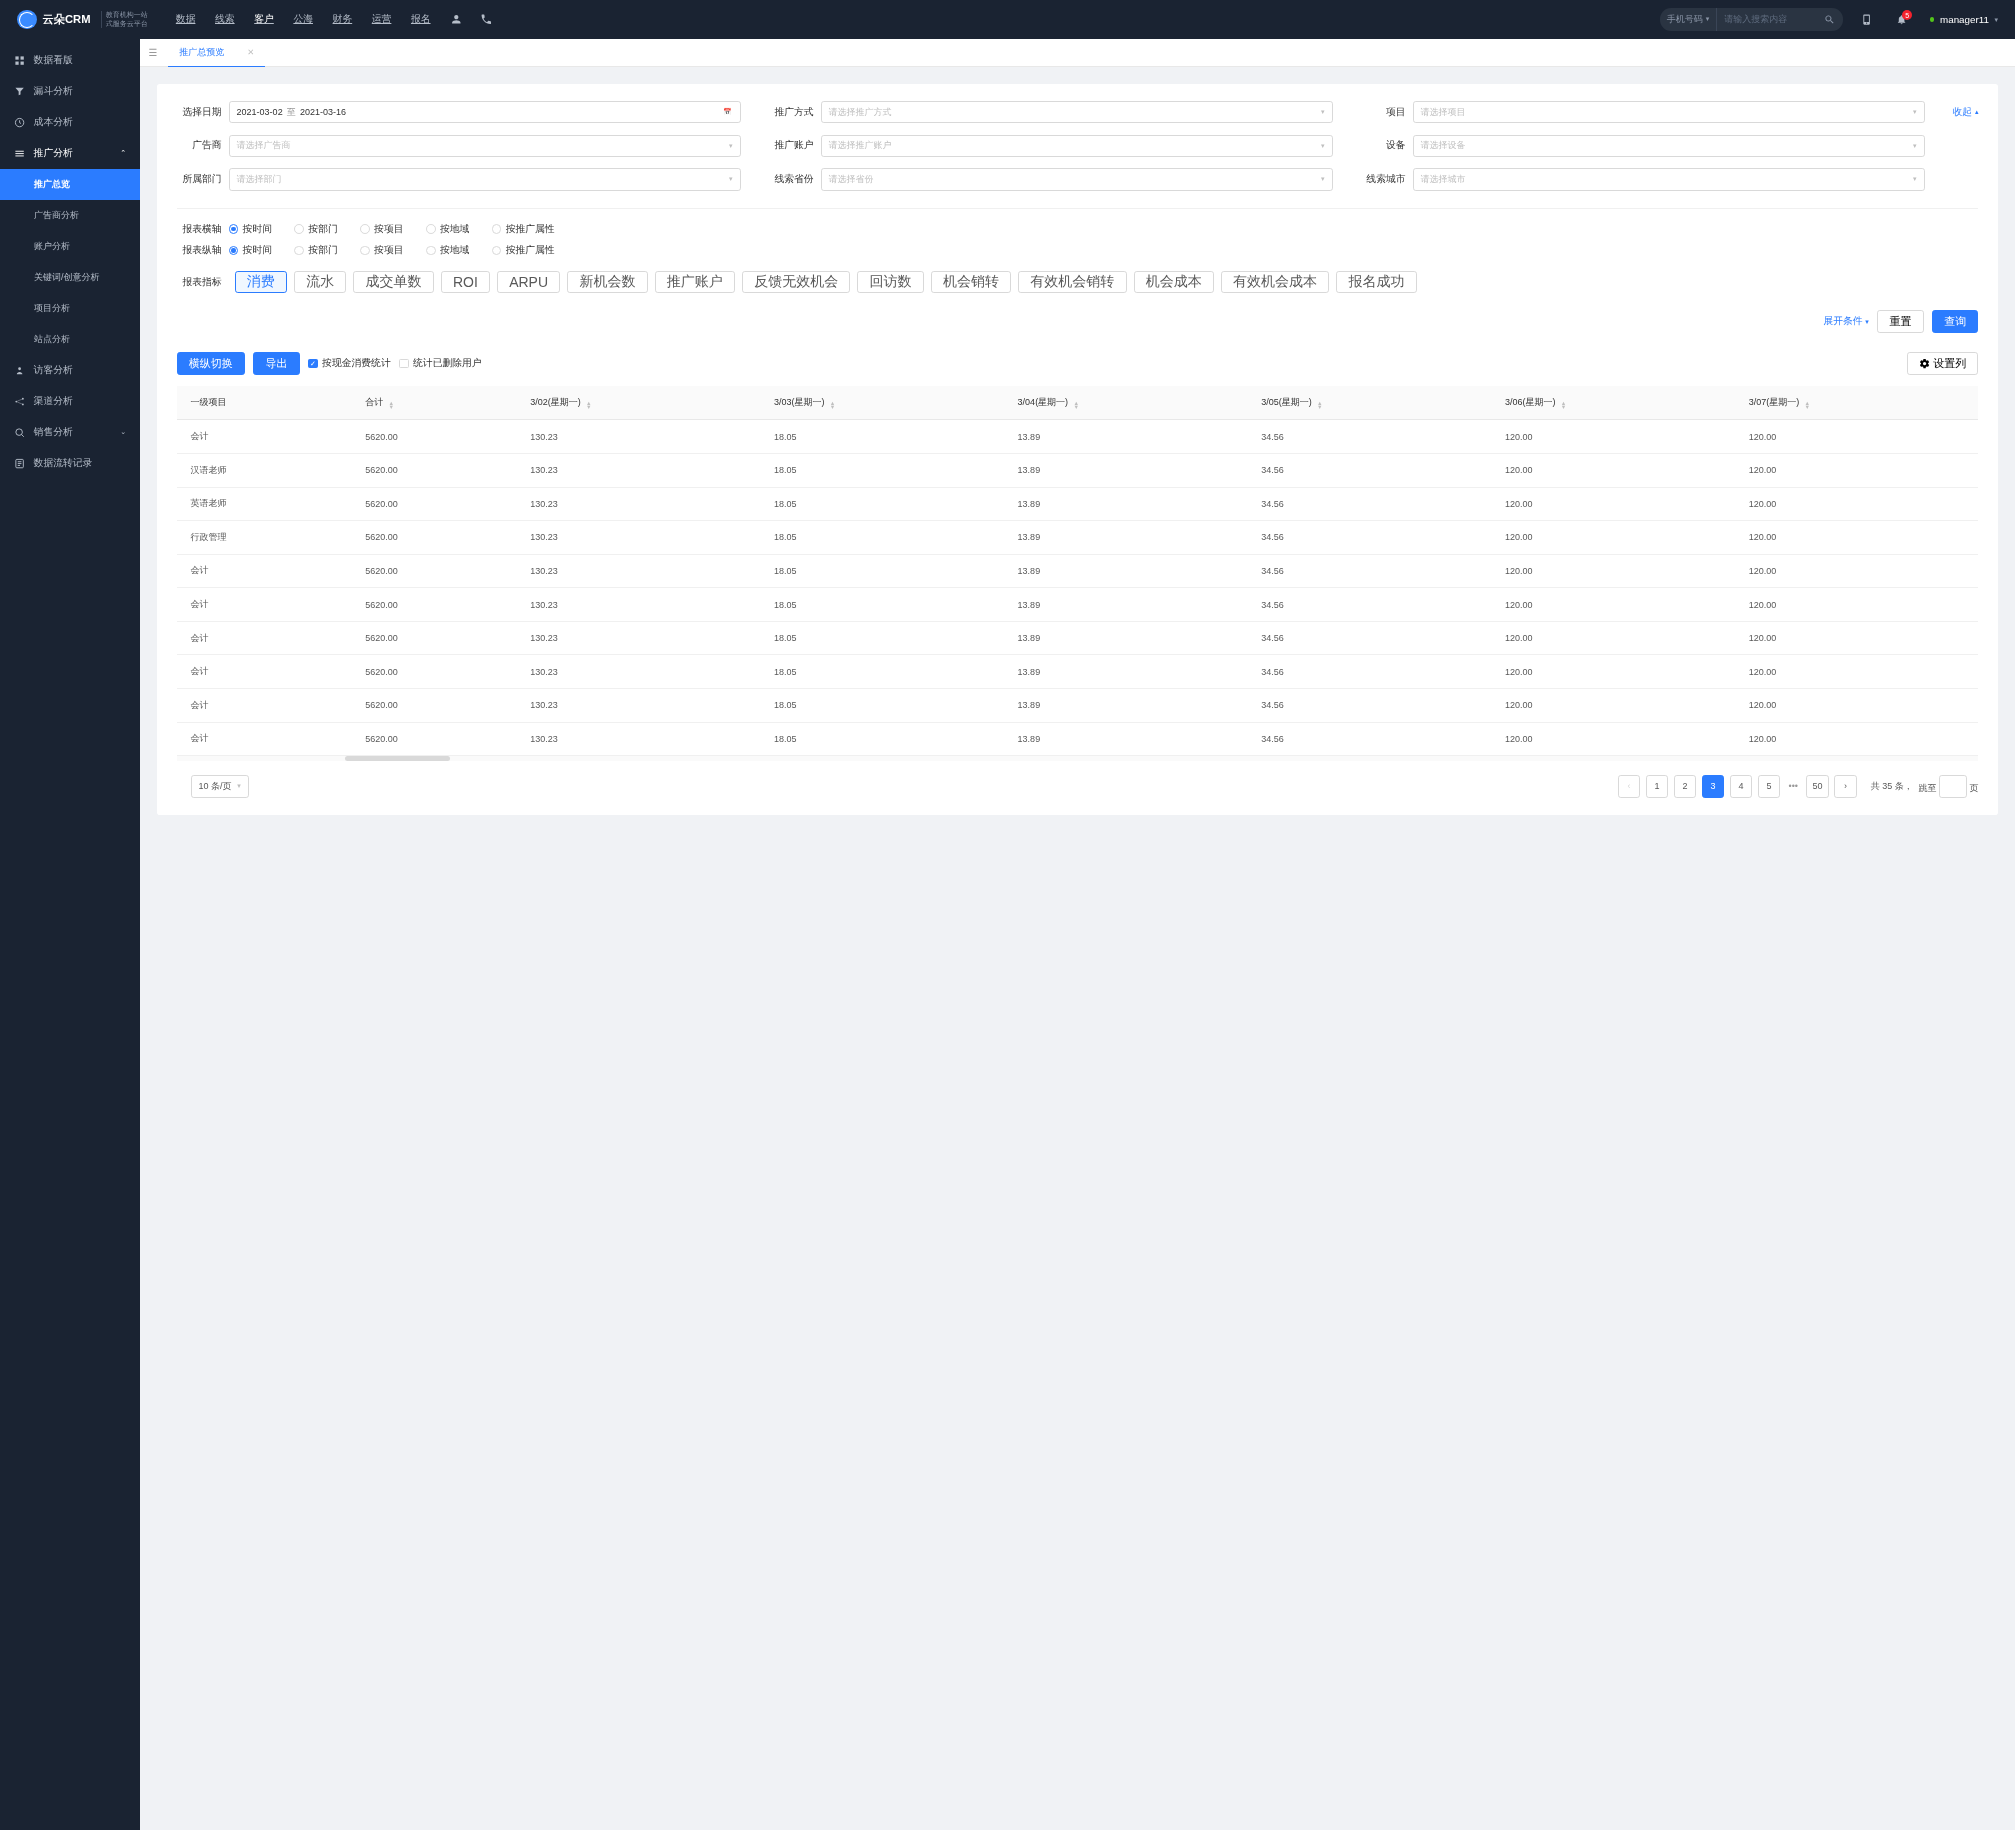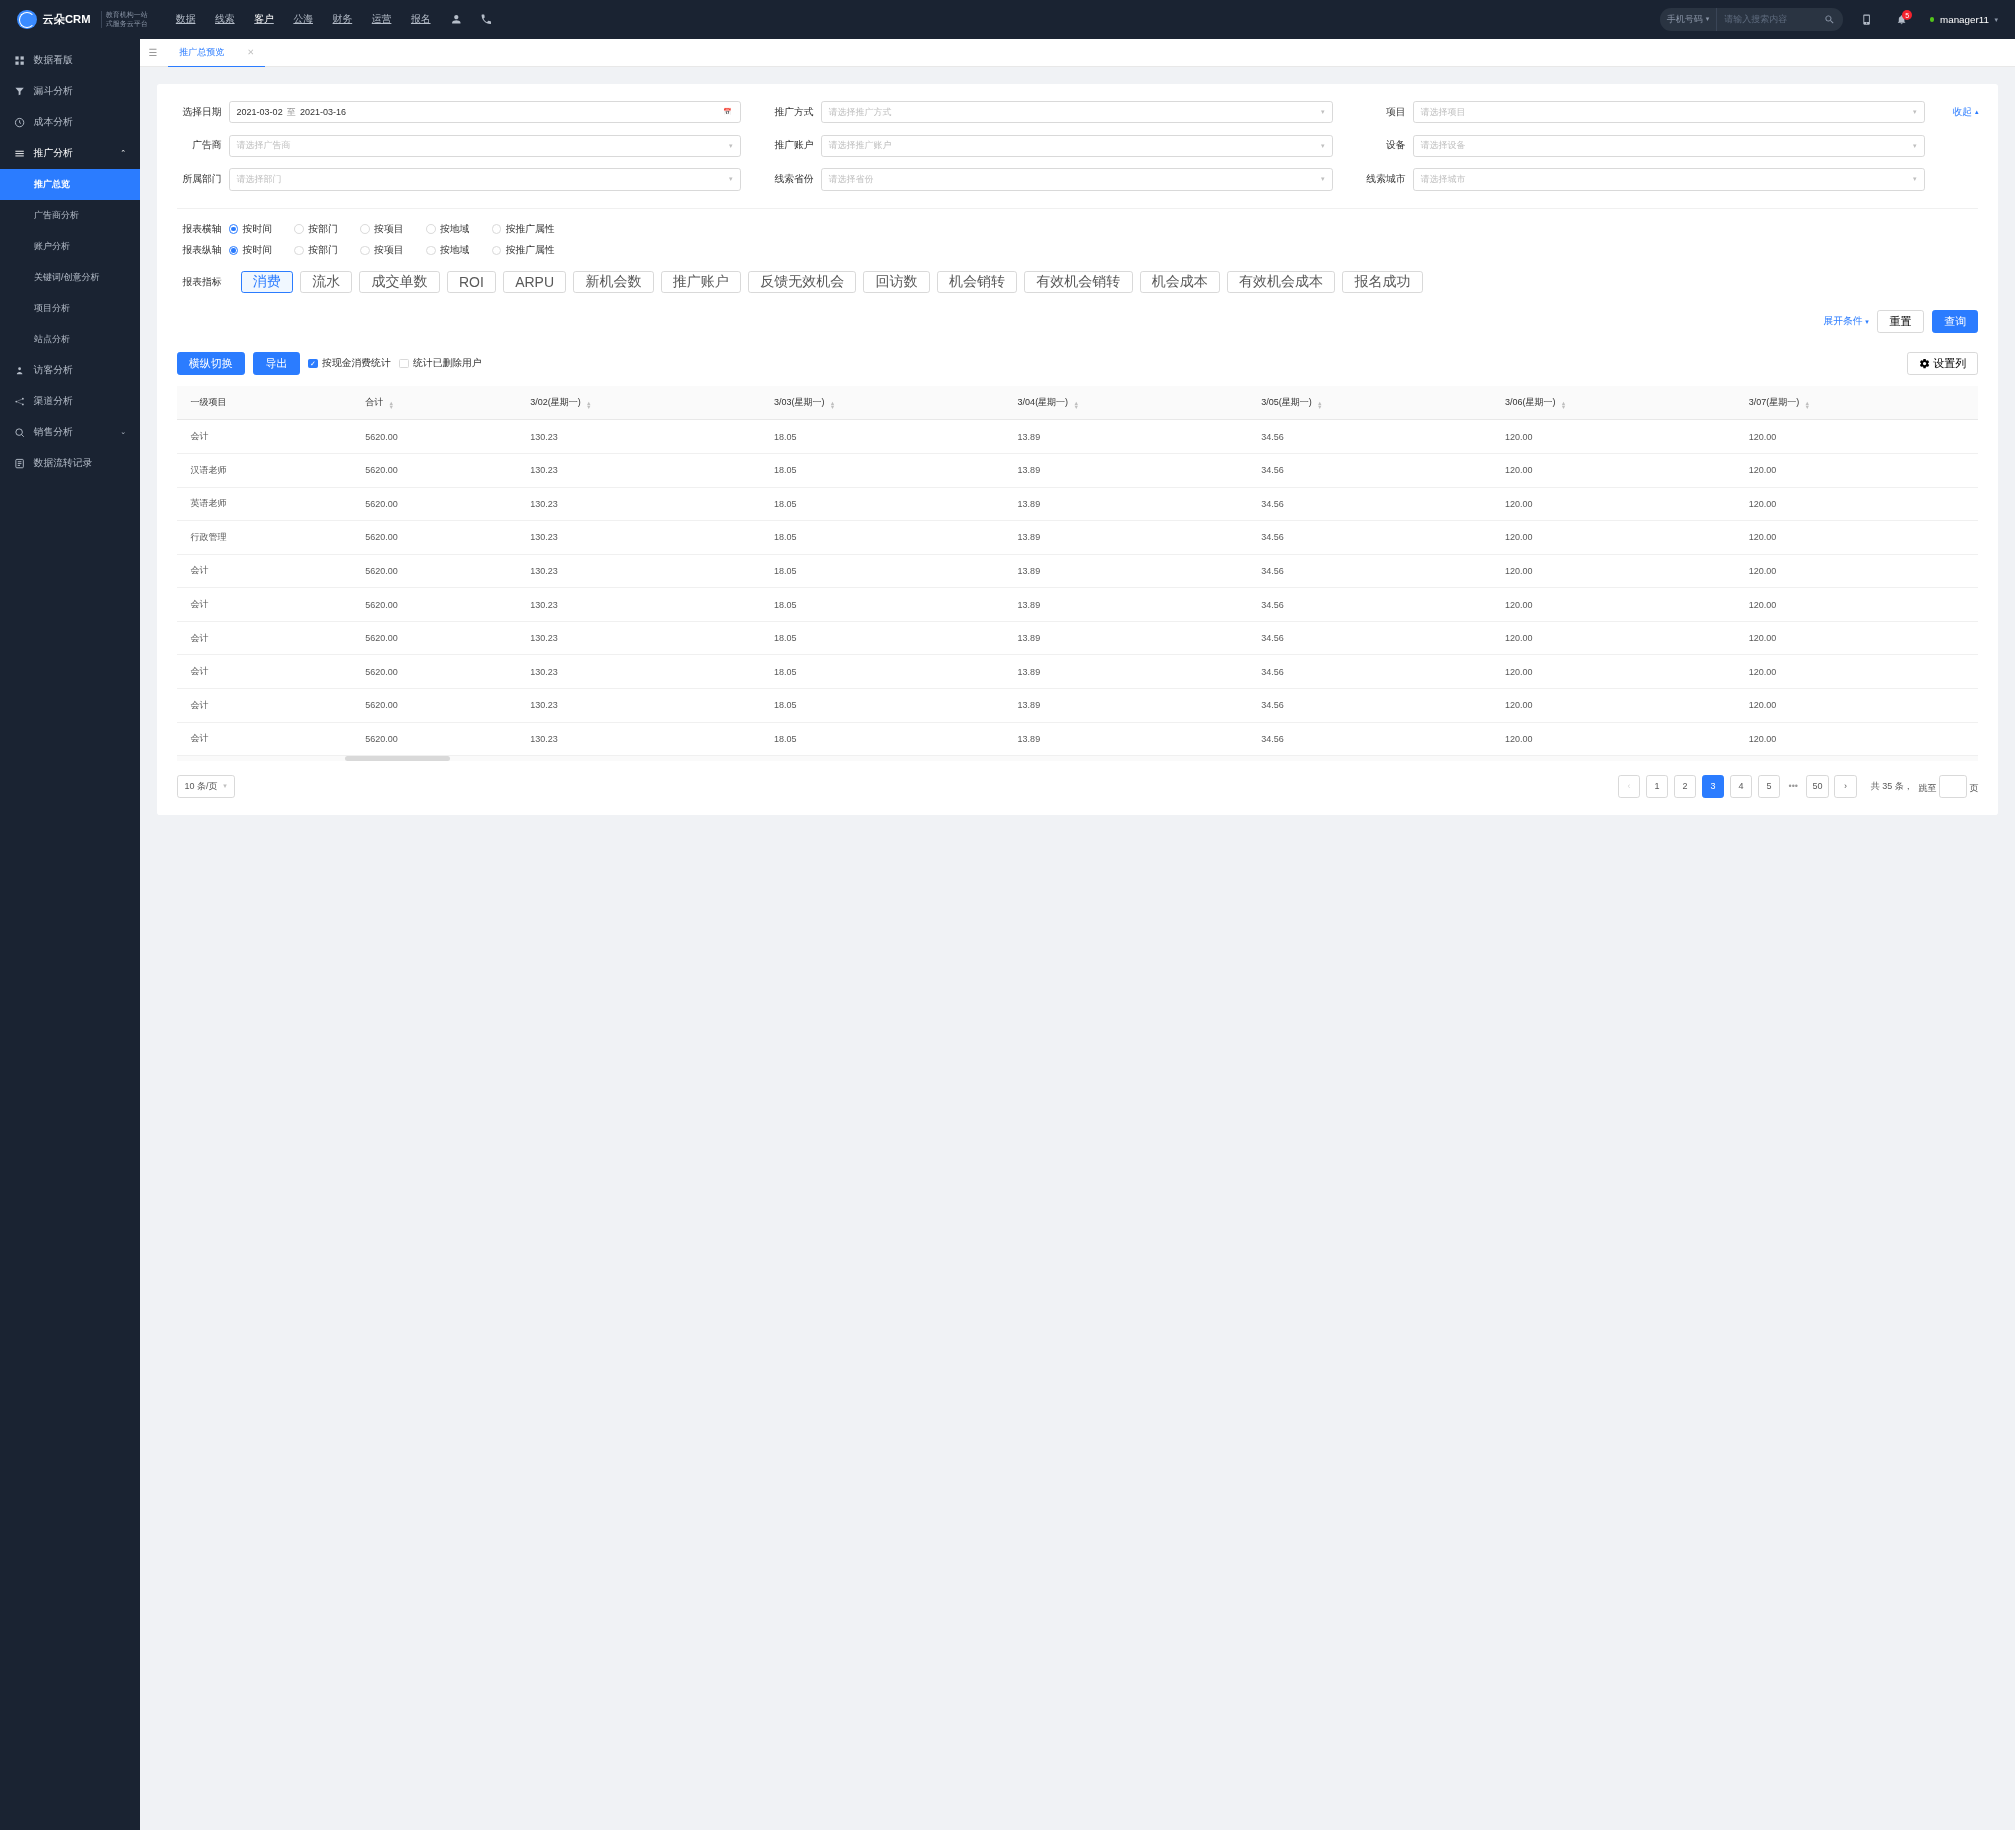--- a/index.html
+++ b/index.html
@@ -56,21 +56,21 @@
 .collapse-link { color: #2b7cff; display: flex; align-items: center; gap: 2.8px; cursor: pointer; white-space: nowrap; }
 
 .radio-section { margin-bottom: 8.4px; display: flex; align-items: center; gap: 7px; }
 .radio-label { width: 45px; text-align: right; }
 .radio-group { display: flex; gap: 22.4px; }
 .radio { display: flex; align-items: center; gap: 4.2px; cursor: pointer; }
 .radio-circle { width: 9.8px; height: 9.8px; border: 0.7px solid #d9d9d9; border-radius: 50%; display: flex; align-items: center; justify-content: center; }
 .radio.checked .radio-circle { border-color: #2b7cff; }
 .radio.checked .radio-circle::after { content: ""; width: 4.2px; height: 4.2px; background: #2b7cff; border-radius: 50%; }
 
-.metric-section { display: flex; align-items: center; gap: 19px; margin-bottom: 5.6px; }
+.metric-section { display: flex; align-items: center; gap: 13px; margin-bottom: 5.6px; }
 .metric-tags { display: flex; flex-wrap: wrap; gap: 7px; }
 .tag { height: 22.4px; padding: 0 11.2px; border: 0.7px solid #d9d9d9; border-radius: 2.8px; display: flex; align-items: center; cursor: pointer; font-size: 14px; color: #595959; }
 .tag.active { border-color: #2b7cff; color: #2b7cff; background: #f0f7ff; }
 
 .actions-row { display: flex; align-items: center; justify-content: flex-end; gap: 8.4px; margin-top: 17px; }
 .link-more { color: #2b7cff; display: flex; align-items: center; gap: 2.8px; cursor: pointer; }
 .btn { height: 22.4px; padding: 0 11.2px; border: 0.7px solid #d9d9d9; background: #fff; border-radius: 2.8px; cursor: pointer; font-size: 11px; display: flex; align-items: center; }
 .btn-primary { background: #2b7cff; border-color: #2b7cff; color: #fff; }
 
 .table-top { display: flex; align-items: center; gap: 8.4px; margin-top: 19.6px; margin-bottom: 11.2px; }
@@ -82,21 +82,21 @@
 .data-table { width: 100%; border-collapse: collapse; }
 .data-table th { background: #fafafa; text-align: left; padding: 9.8px 14px; font-weight: 500; font-size: 9px; color: #333; border-bottom: 0.7px solid #e8e8e8; white-space: nowrap; }
 .data-table th.f1 { left: 0; }
 .data-table th.f2 { left: 84px; }
 .data-table td { padding: 9.8px 14px; border-bottom: 0.7px solid #f0f0f0; font-size: 9px; color: #595959; }
 .data-table tbody tr td.f1, .data-table tbody tr td.f2 { background: #fff; }
 .sort-ic { display: inline-flex; flex-direction: column; margin-left: 2.8px; font-size: 5.6px; color: #bfbfbf; line-height: 0.7; }
 .scroll-ind { height: 5.6px; margin-top: -0.7px; background: #fafafa; position: relative; }
 .scroll-thumb { position: absolute; left: 168px; width: 105px; height: 100%; background: #d9d9d9; border-radius: 2.8px; }
 
-.pagination { display: flex; align-items: center; margin-top: 14px; gap: 5.6px; font-size: 9px; color: #595959; }
+.pagination { display: flex; align-items: center; margin-top: 14px; gap: 5.6px; font-size: 9px; color: #595959; margin-left: 14px; }
 .page-size { height: 22.4px; border: 0.7px solid #d9d9d9; border-radius: 2.8px; padding: 0 7px; display: flex; align-items: center; gap: 5.6px; cursor: pointer; }
 .pagination .spacer { flex: 1; }
 .page-btn { width: 22.4px; height: 22.4px; border: 0.7px solid #d9d9d9; border-radius: 2.8px; display: flex; align-items: center; justify-content: center; cursor: pointer; background: #fff; }
 .page-btn.active { background: #2b7cff; border-color: #2b7cff; color: #fff; }
 .page-btn.disabled { color: #d9d9d9; cursor: not-allowed; }
 .page-dots { padding: 0 2.8px; color: #999; }
 .page-jump input { width: 28px; height: 22.4px; border: 0.7px solid #d9d9d9; border-radius: 2.8px; text-align: center; outline: none; }
 
 .svg-ic { width: 11.2px; height: 11.2px; fill: currentColor; vertical-align: middle; }
 </style>

